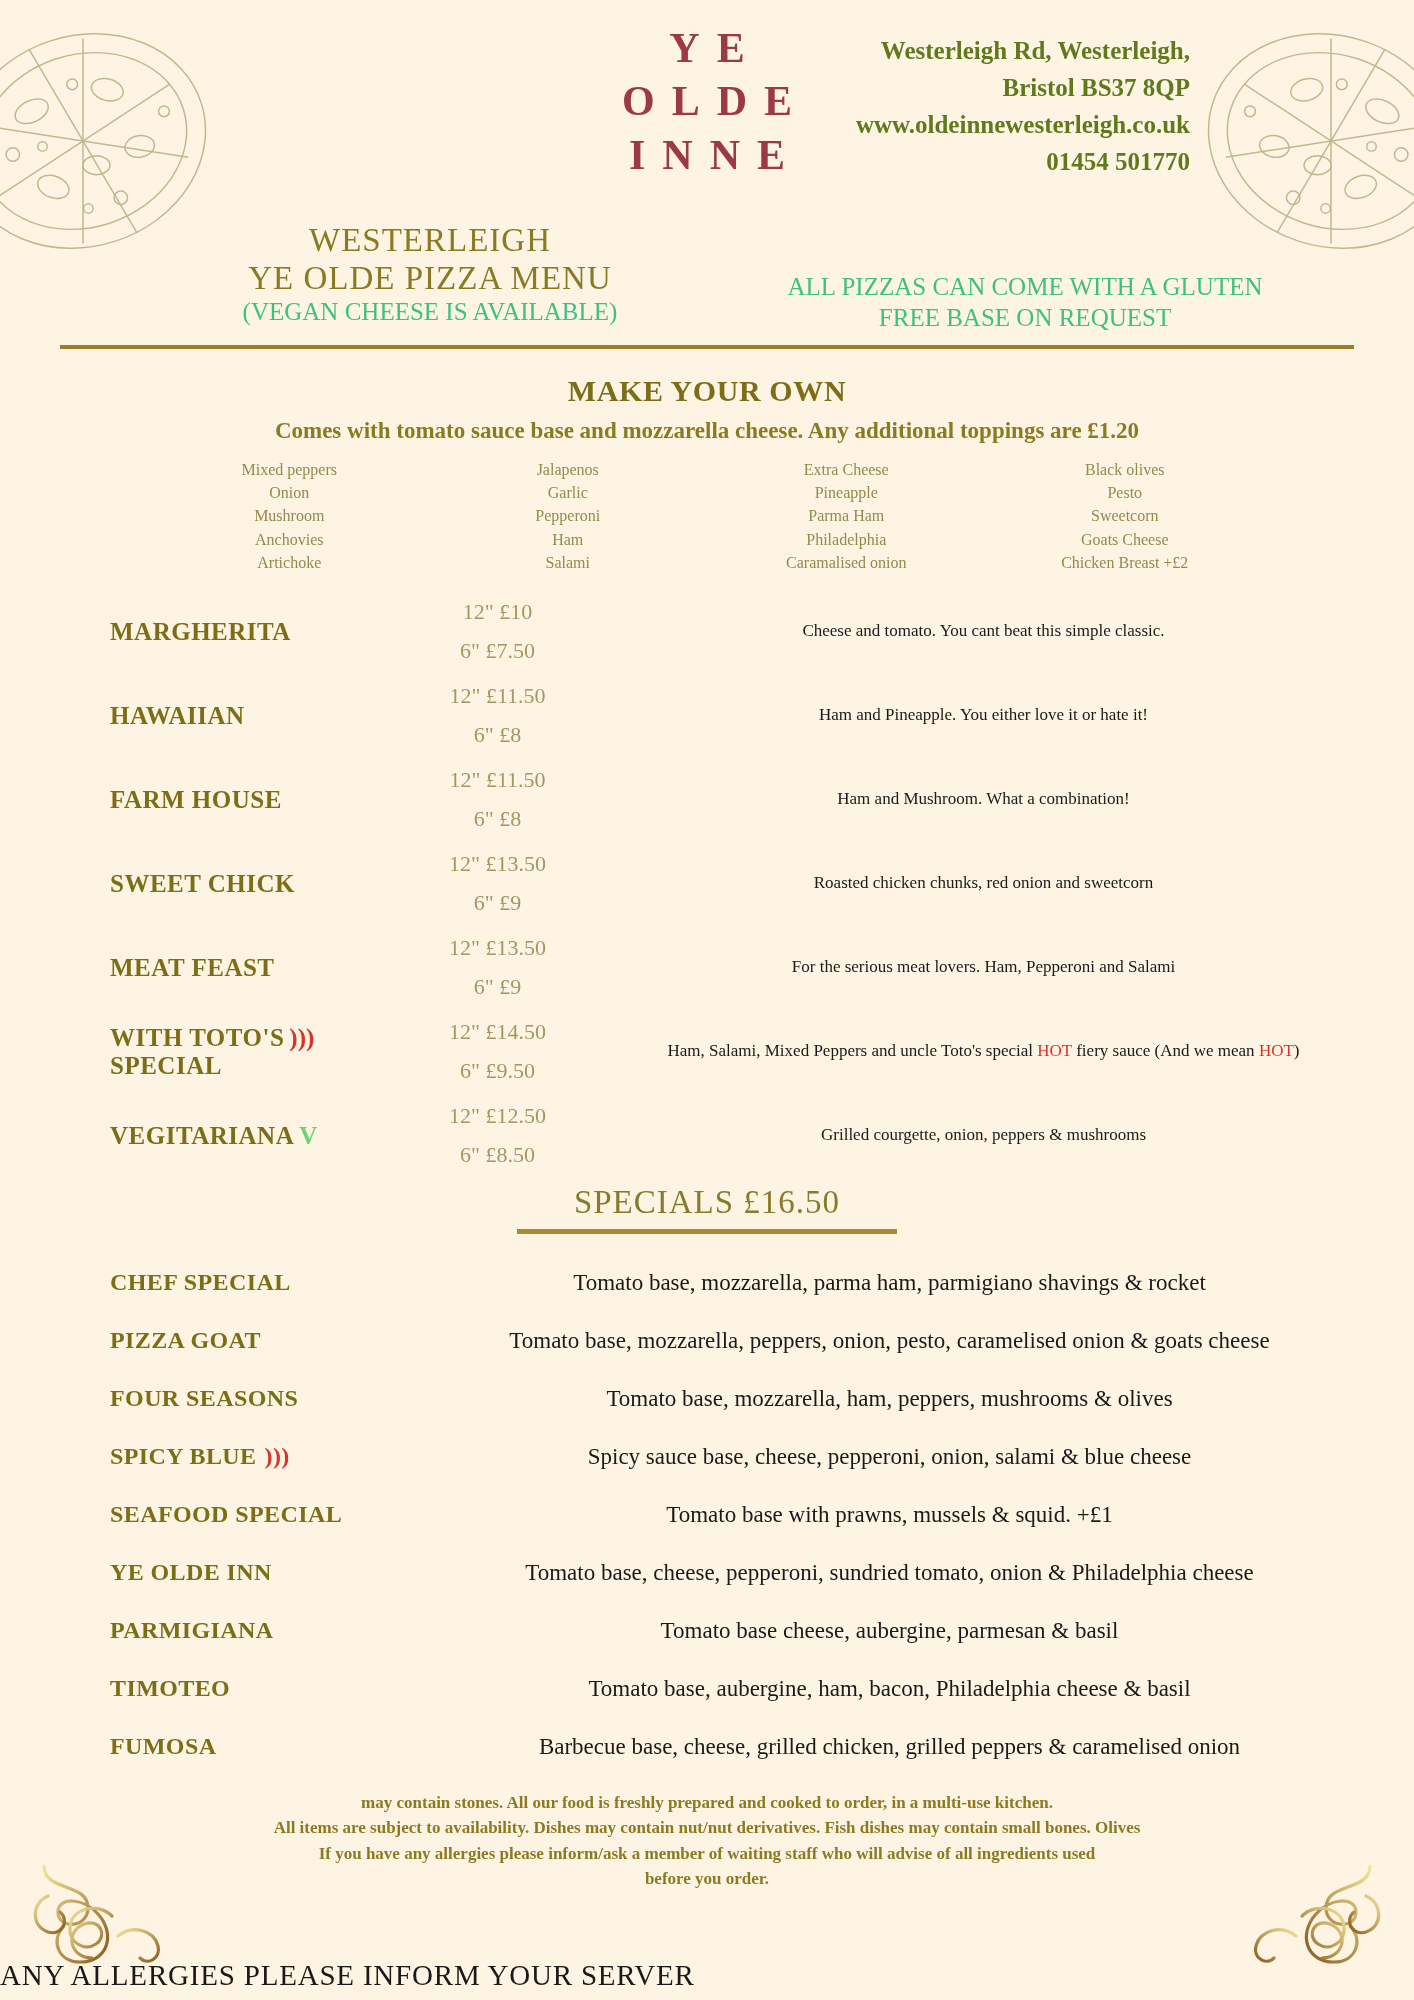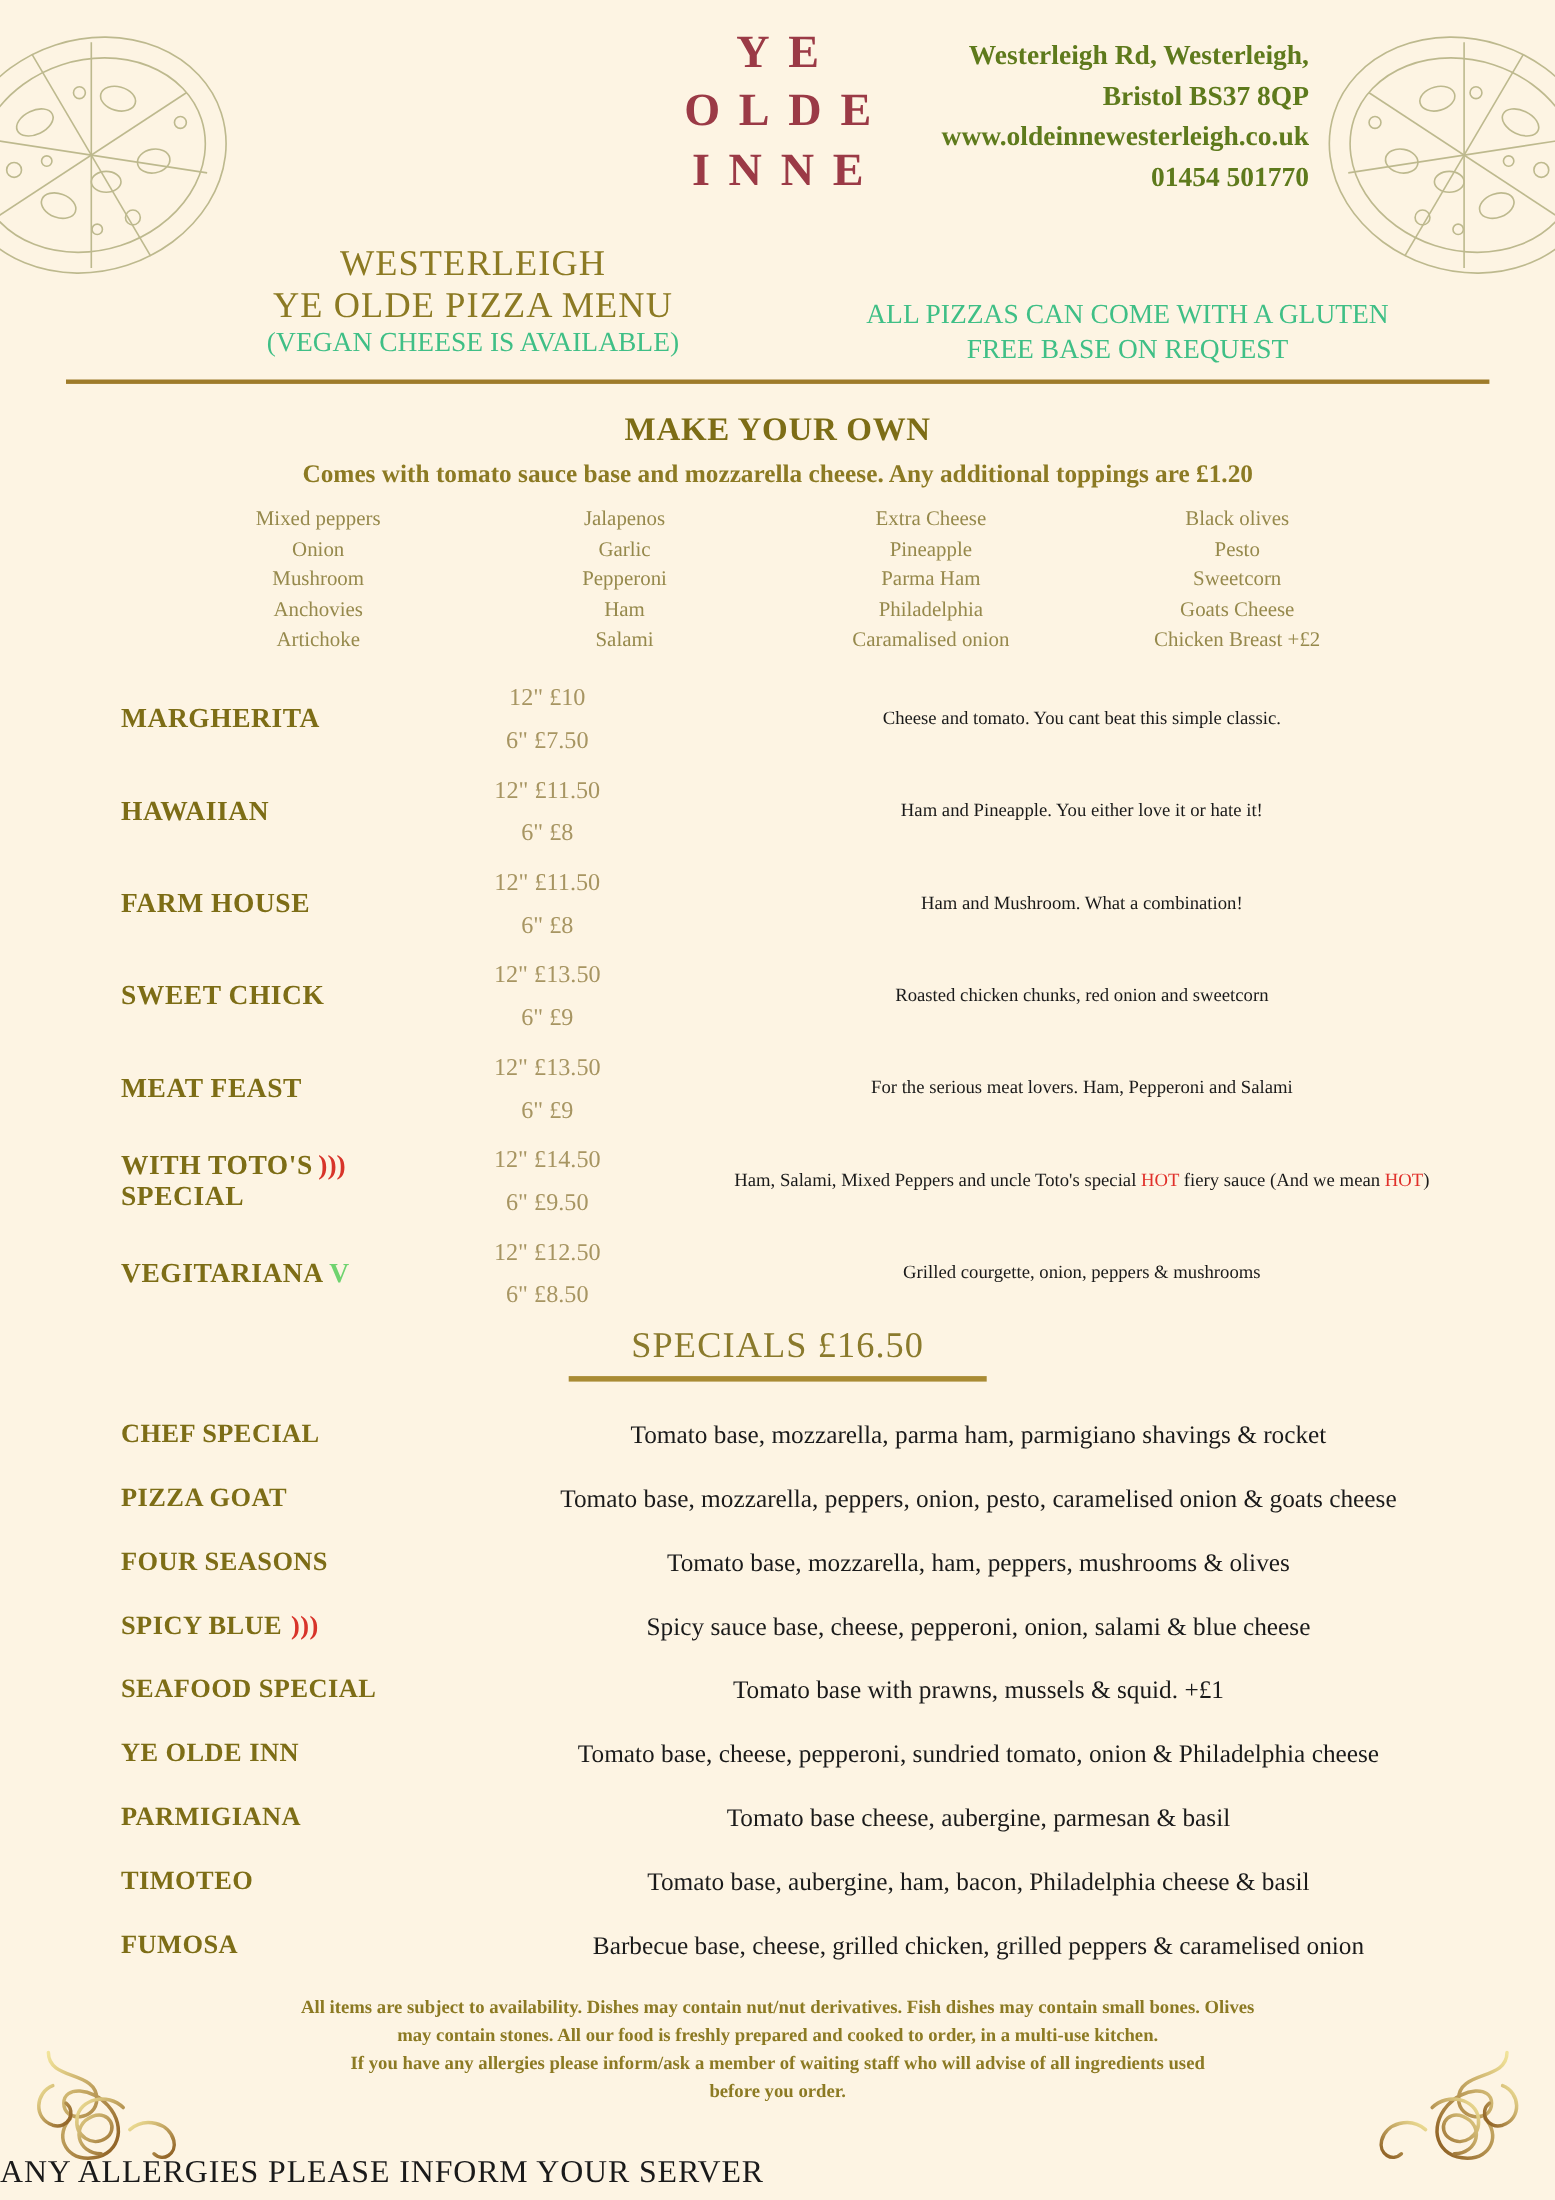--- a/index.html
+++ b/index.html
@@ -111,21 +111,21 @@
     font-size: 23px;
     font-weight: 700;
     margin-top: 10px;
   }
   .toppings {
     display: grid;
     grid-template-columns: repeat(4, 1fr);
     margin: 14px 150px 0 150px;
     text-align: center;
     color: #96894c;
-    font-size: 19px;
+    font-size: 16px;
     line-height: 1.45;
   }
 
   
   .pizzas { margin: 16px 0 0 0; }
   .prow {
     display: grid;
     grid-template-columns: 300px 175px 1fr;
     align-items: center;
     min-height: 84px;
@@ -448,22 +448,22 @@
     <div class="sdesc">Tomato base, aubergine, ham, bacon, Philadelphia cheese &amp; basil</div>
   </div>
 
   <div class="srow">
     <div class="sname"><span>FUMOSA</span></div>
     <div class="sdesc">Barbecue base, cheese, grilled chicken, grilled peppers &amp; caramelised onion</div>
   </div>
 </div>
 
 <div class="disclaimer">
+  <div>may contain stones. All our food is freshly prepared and cooked to order, in a multi-use kitchen.</div>
   <div>All items are subject to availability. Dishes may contain nut/nut derivatives. Fish dishes may contain small bones. Olives</div>
-  <div>may contain stones. All our food is freshly prepared and cooked to order, in a multi-use kitchen.</div>
   <div>If you have any allergies please inform/ask a member of waiting staff who will advise of all ingredients used</div>
   <div>before you order.</div>
 </div>
 
 <svg class="flourish left" viewBox="0 0 190 230">
   <defs>
     <linearGradient id="fl" x1="0" y1="0" x2="1" y2="1">
       <stop offset="0" stop-color="#f2e49a"></stop>
       <stop offset="1" stop-color="#8a5a1e"></stop>
     </linearGradient>

